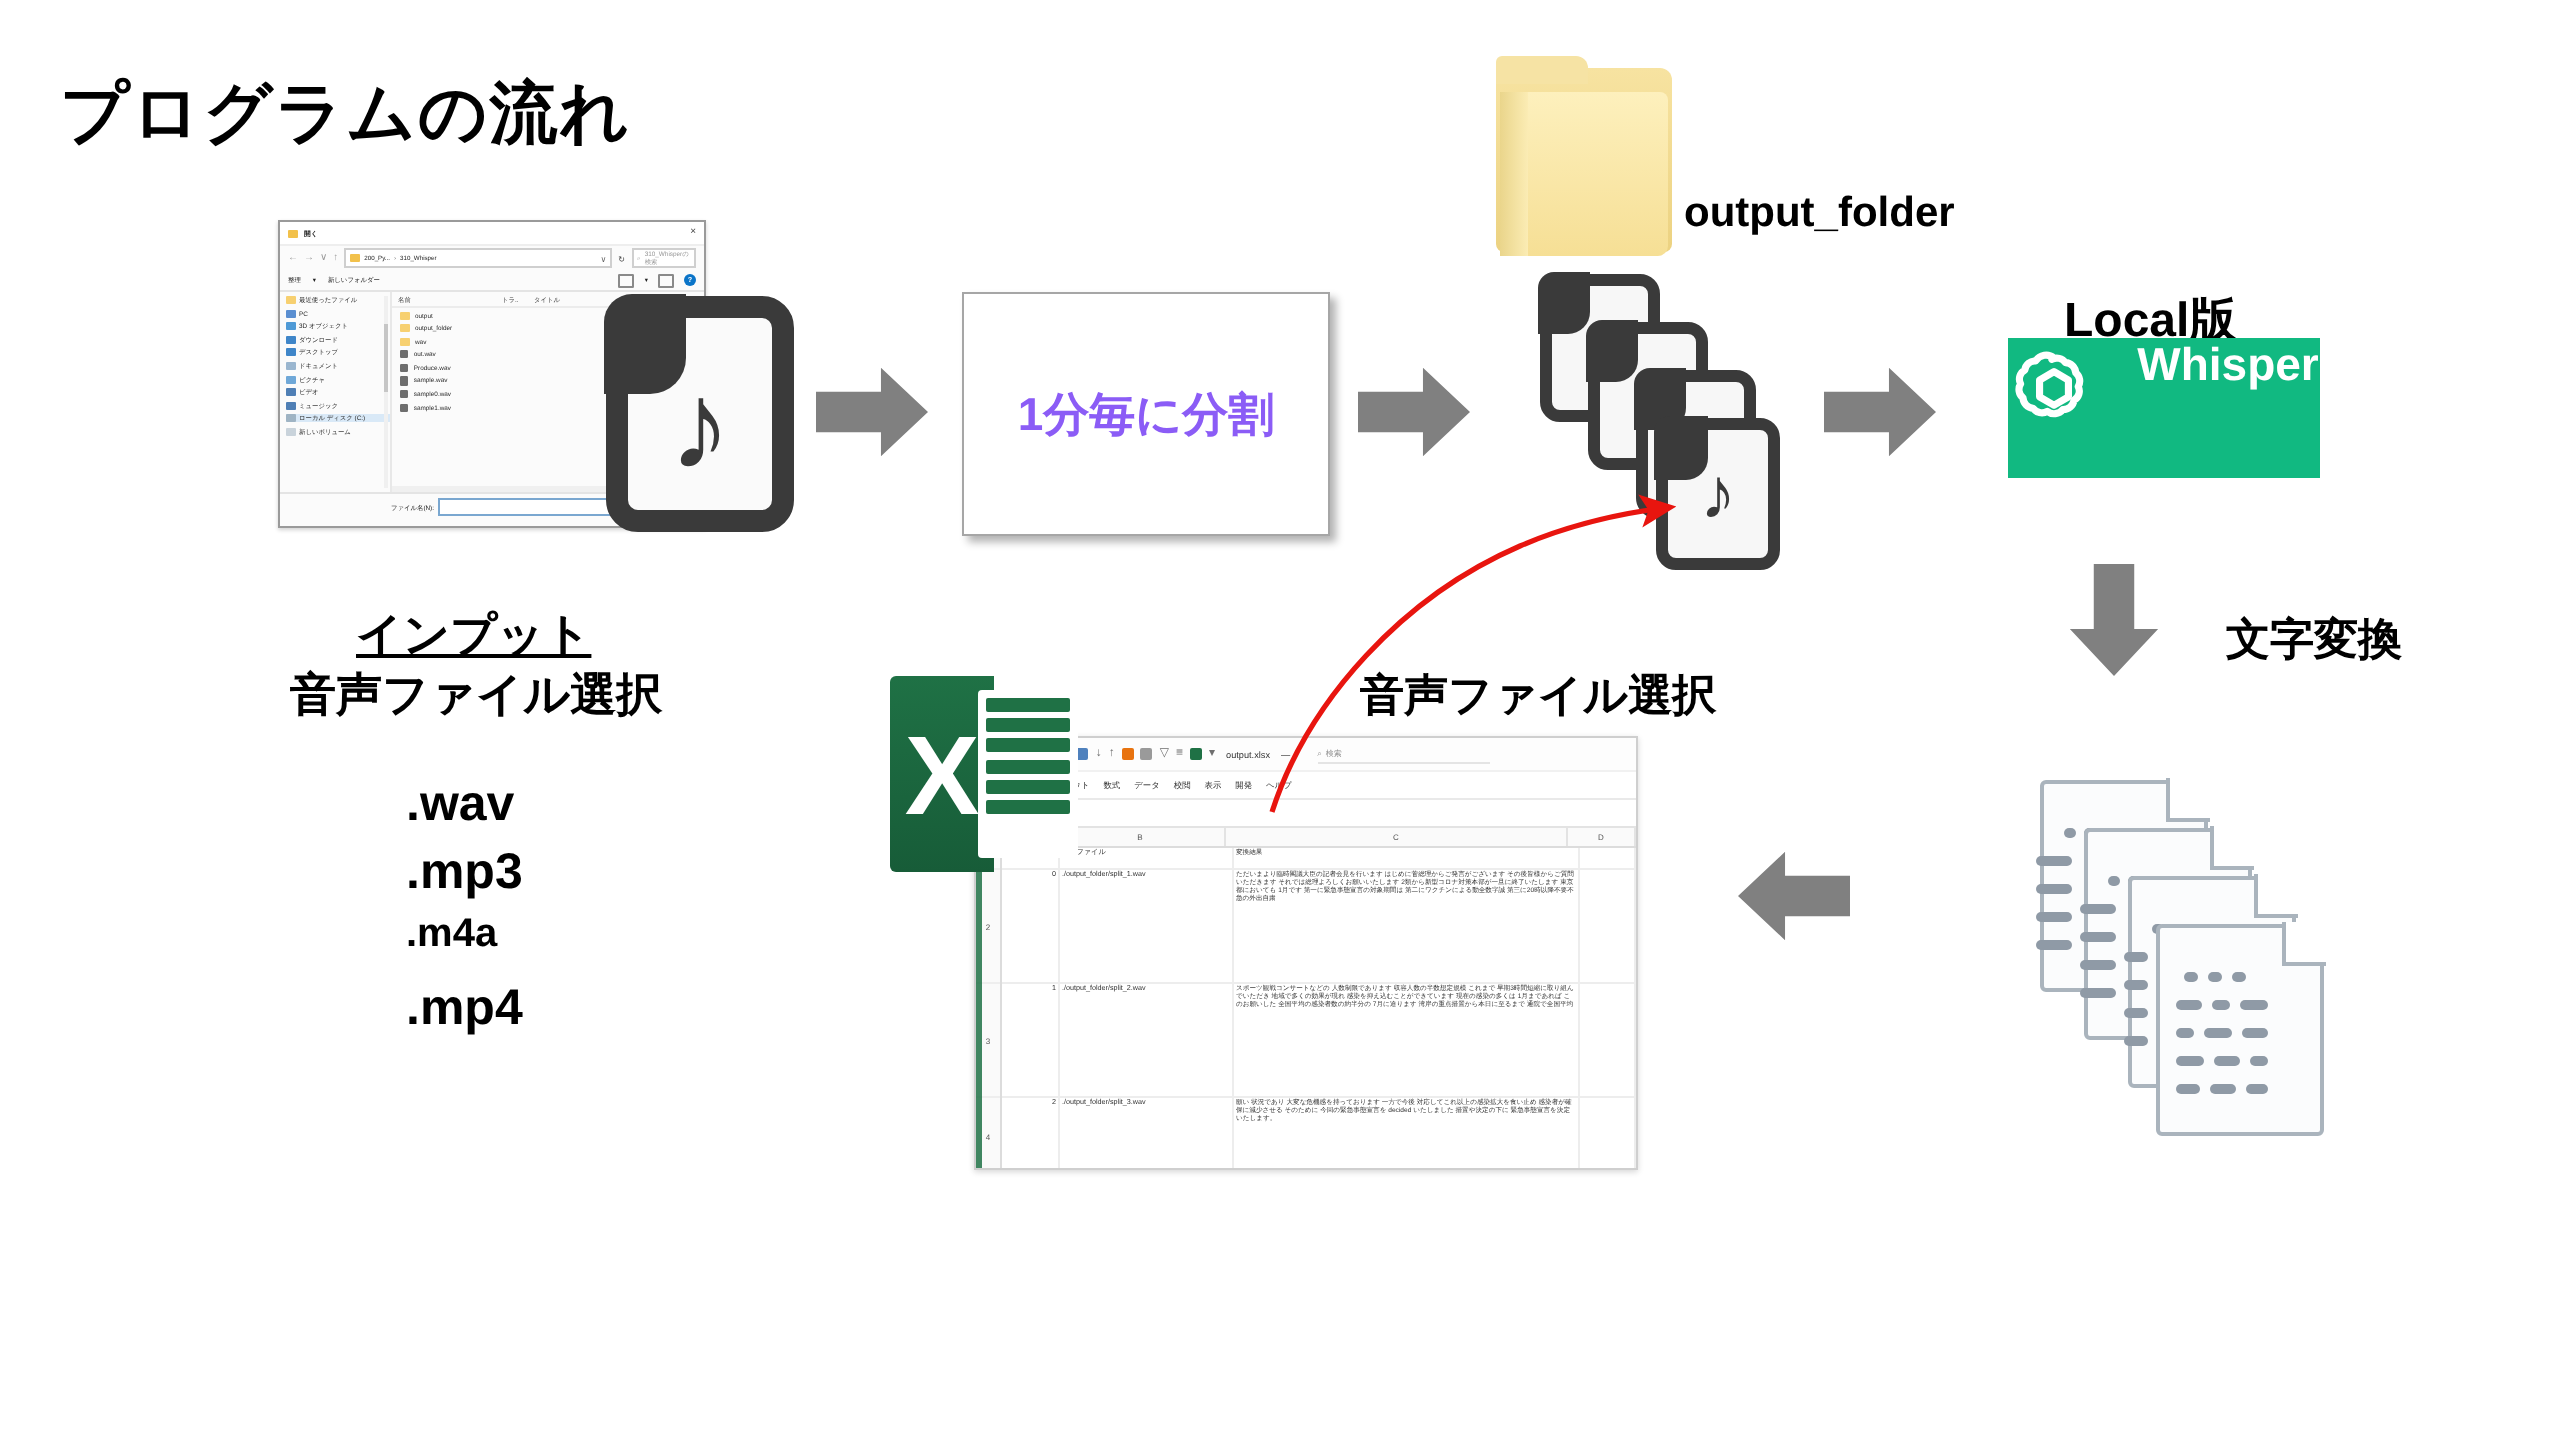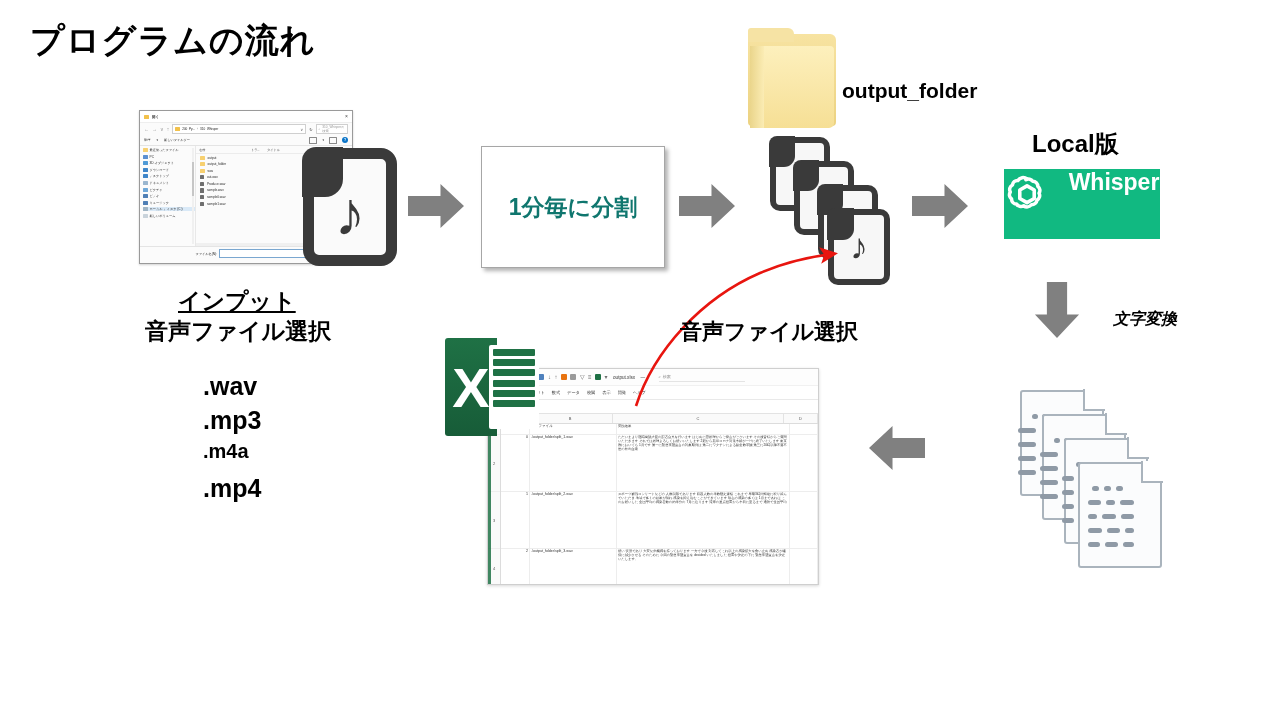--- a/index.html
+++ b/index.html
@@ -11,21 +11,21 @@
   .abs{position:absolute;}
 
   
   #page-title{
     left:30px;top:18px;
     font-size:34px;font-weight:bold;color:#000;letter-spacing:1px;
     white-space:nowrap;
   }
 
   
-  .label{color:#000;white-space:nowrap;}
+  .label{color:#000;white-space:nowrap;margin-top:16px;}
 
   
   .arrow-r{
     width:56px;height:46px;background:#808080;
     clip-path:polygon(0% 28%,58% 28%,58% 2%,100% 50%,58% 98%,58% 72%,0% 72%);
   }
   .arrow-l{
     width:56px;height:46px;background:#808080;
     clip-path:polygon(100% 28%,42% 28%,42% 2%,0% 50%,42% 98%,42% 72%,100% 72%);
   }
@@ -34,21 +34,21 @@
     clip-path:polygon(28% 0%,72% 0%,72% 58%,98% 58%,50% 100%,2% 58%,28% 58%);
   }
 
   
   #process-box{
     left:481px;top:146px;width:182px;height:120px;
     background:#fff;border:1px solid #a6a6a6;
     box-shadow:3px 3px 4px rgba(0,0,0,.30);
     display:flex;align-items:center;justify-content:center;
   }
-  #process-box span{font-size:23px;font-weight:bold;color:#0f766e;}
+  #process-box span{font-size:23px;font-weight:bold;color:#8b5cf6;}
 
   
   #file-dialog{
     left:139px;top:110px;width:212px;height:152px;
     background:#fbfbfb;border:1px solid #9a9a9a;
     font-size:3.2px;color:#2a2a2a;overflow:hidden;
     box-shadow:0 1px 2px rgba(0,0,0,.18);
   }
   .fd-title{
     height:11px;background:#fff;border-bottom:1px solid #eee;
@@ -474,21 +474,21 @@
 <div class="abs label" style="left:1032px;top:128px;font-size:24px;font-weight:bold;">Local版</div>
 <div class="abs" id="whisper-logo">
   <svg width="44" height="44" viewBox="0 0 64 64">
     <path fill="none" stroke="#ffffff" stroke-width="5.2" stroke-linecap="round" stroke-linejoin="round" d="M32 14.5c-4.2-3.4-10.4-2.4-13.3 2.2-3.9-.3-7.4 2.6-7.9 6.6-3.6 1.9-5 6.4-3.1 10.1-2.1 3.3-1.3 7.8 1.8 10.2.1 4 3.3 7.3 7.3 7.5 2.3 3.3 6.8 4.3 10.3 2.3 3.5 2.7 8.6 2.1 11.4-1.4 4 .1 7.5-2.8 8.1-6.8 3.5-2 4.8-6.4 3-9.9 2-3.3 1.2-7.6-1.8-10-.2-4-3.4-7.2-7.4-7.4-2.3-3.2-6.6-4.2-10-2.4"></path>
     <path fill="none" stroke="#ffffff" stroke-width="5.2" stroke-linecap="round" stroke-linejoin="round" d="M32 24.5 21.5 30.6v12.2L32 48.9l10.5-6.1V30.6z"></path>
   </svg>
   <span class="wtxt">Whisper</span>
 </div>
 
 <div class="abs arrow-d" style="left:1034px;top:282px;"></div>
-<div class="abs label" style="left:1113px;top:309px;font-size:16px;font-weight:bold;font-style:italic;">文字変換</div>
+<div class="abs label" style="left:1113px;top:289px;font-size:22px;font-weight:bold;">文字変換</div>
 
 <div class="abs" id="doc-stack">
   <div class="docpg" style="left:18px;top:12px;">
     <span class="corner"></span>
     <i class="ln" style="left:10px;top:22px;width:6px;"></i>
     <i class="ln" style="left:20px;top:22px;width:6px;"></i>
     <i class="ln" style="left:30px;top:22px;width:6px;"></i>
     <i class="ln" style="left:-4px;top:36px;width:18px;"></i>
     <i class="ln" style="left:-4px;top:50px;width:18px;"></i>
     <i class="ln" style="left:-4px;top:64px;width:18px;"></i>

